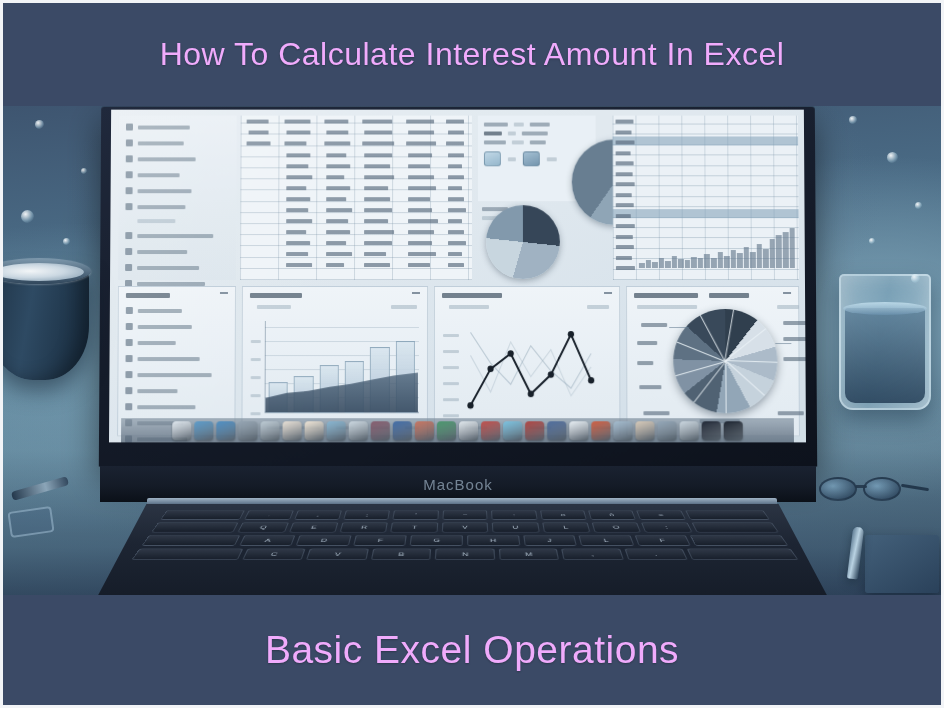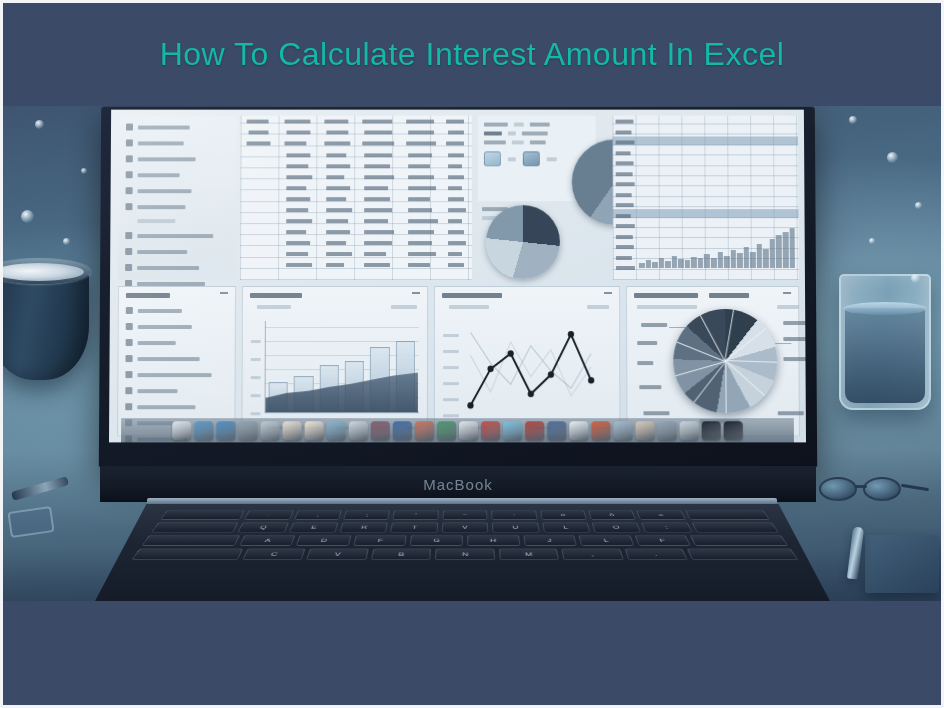--- a/index.html
+++ b/index.html
@@ -23,21 +23,21 @@
   .banner {
     position: absolute; left: 0; right: 0;
     background: #3b4a66;
     display: flex; align-items: center; justify-content: center;
     z-index: 40;
   }
   #header-banner { top: 0; height: 103px; }
   #footer-banner { bottom: 0; height: 110px; }
 
   .banner-text {
-    color: #14b8a6;
+    color: #f0abfc;
     font-family: "Liberation Sans", sans-serif;
     font-weight: 400;
     letter-spacing: 0.5px;
     text-align: right;
     white-space: nowrap;
     text-shadow: 0 1px 2px rgba(0,0,0,0.25);
   }
   #title-text   { font-size: 32px; }
   #subtitle-text{ font-size: 39px; }
 
@@ -887,14 +887,17 @@
       <span class="lens" id="lens-l"></span>
       <span class="lens" id="lens-r"></span>
       <span id="bridge"></span>
       <span id="temple"></span>
     </div>
 
     <div id="notebook"></div>
     <div id="pen"></div>
   </div>
 
+  <div class="banner" id="footer-banner">
+    <div class="banner-text" id="subtitle-text">Basic Excel Operations</div>
+  </div>
 
 </div>
 
 </body></html>

